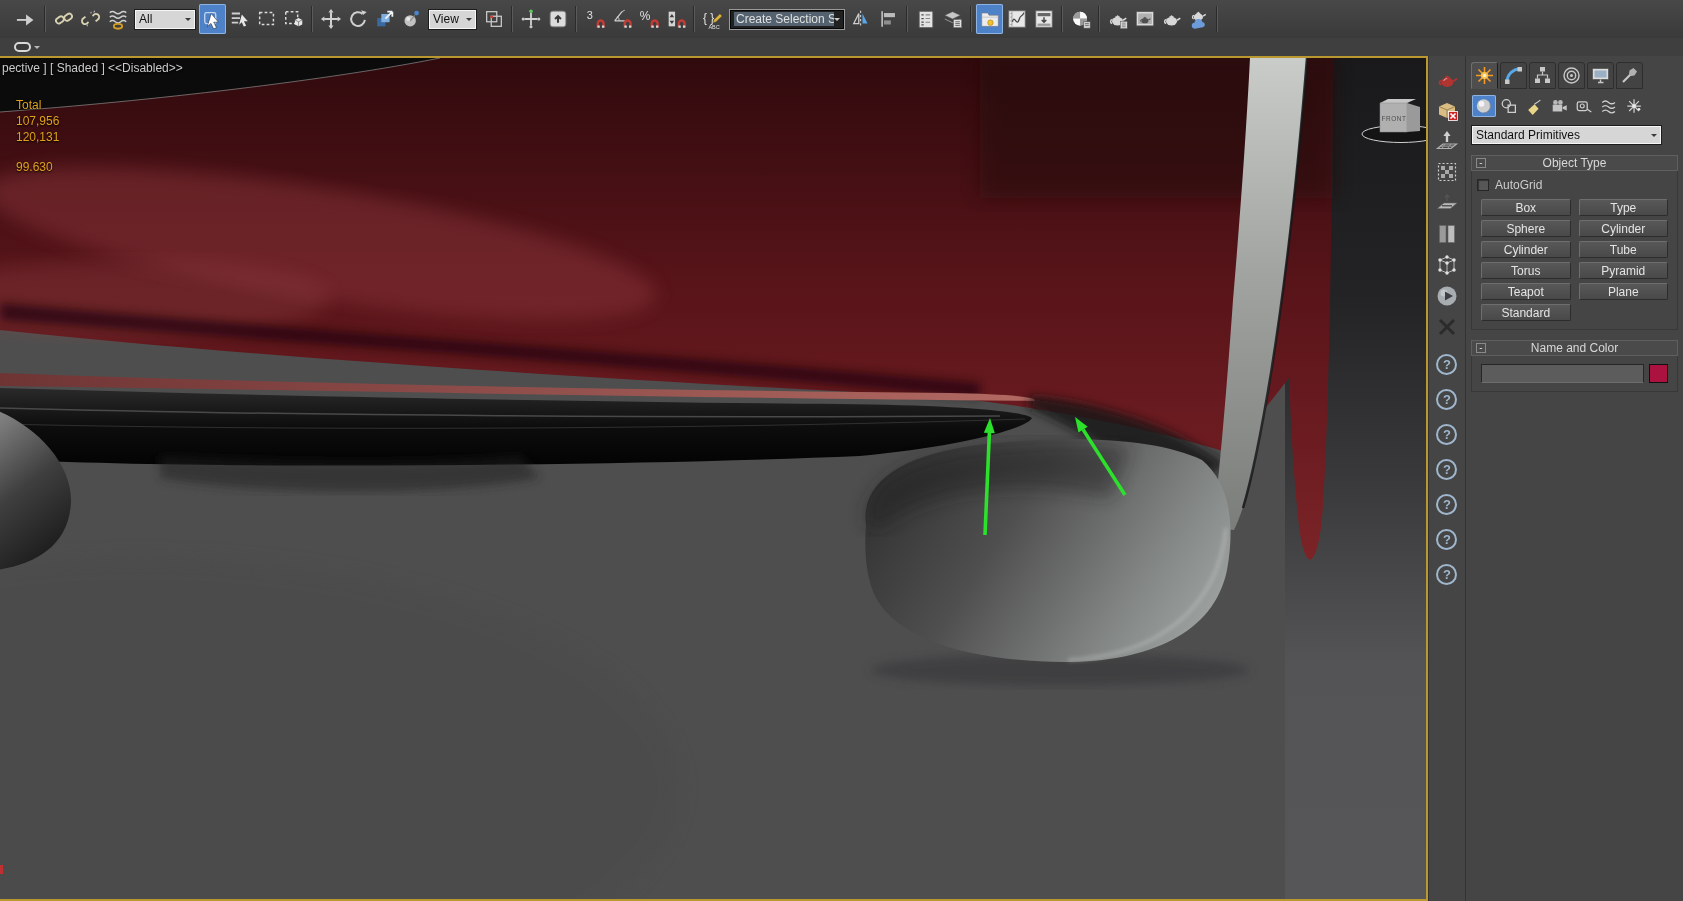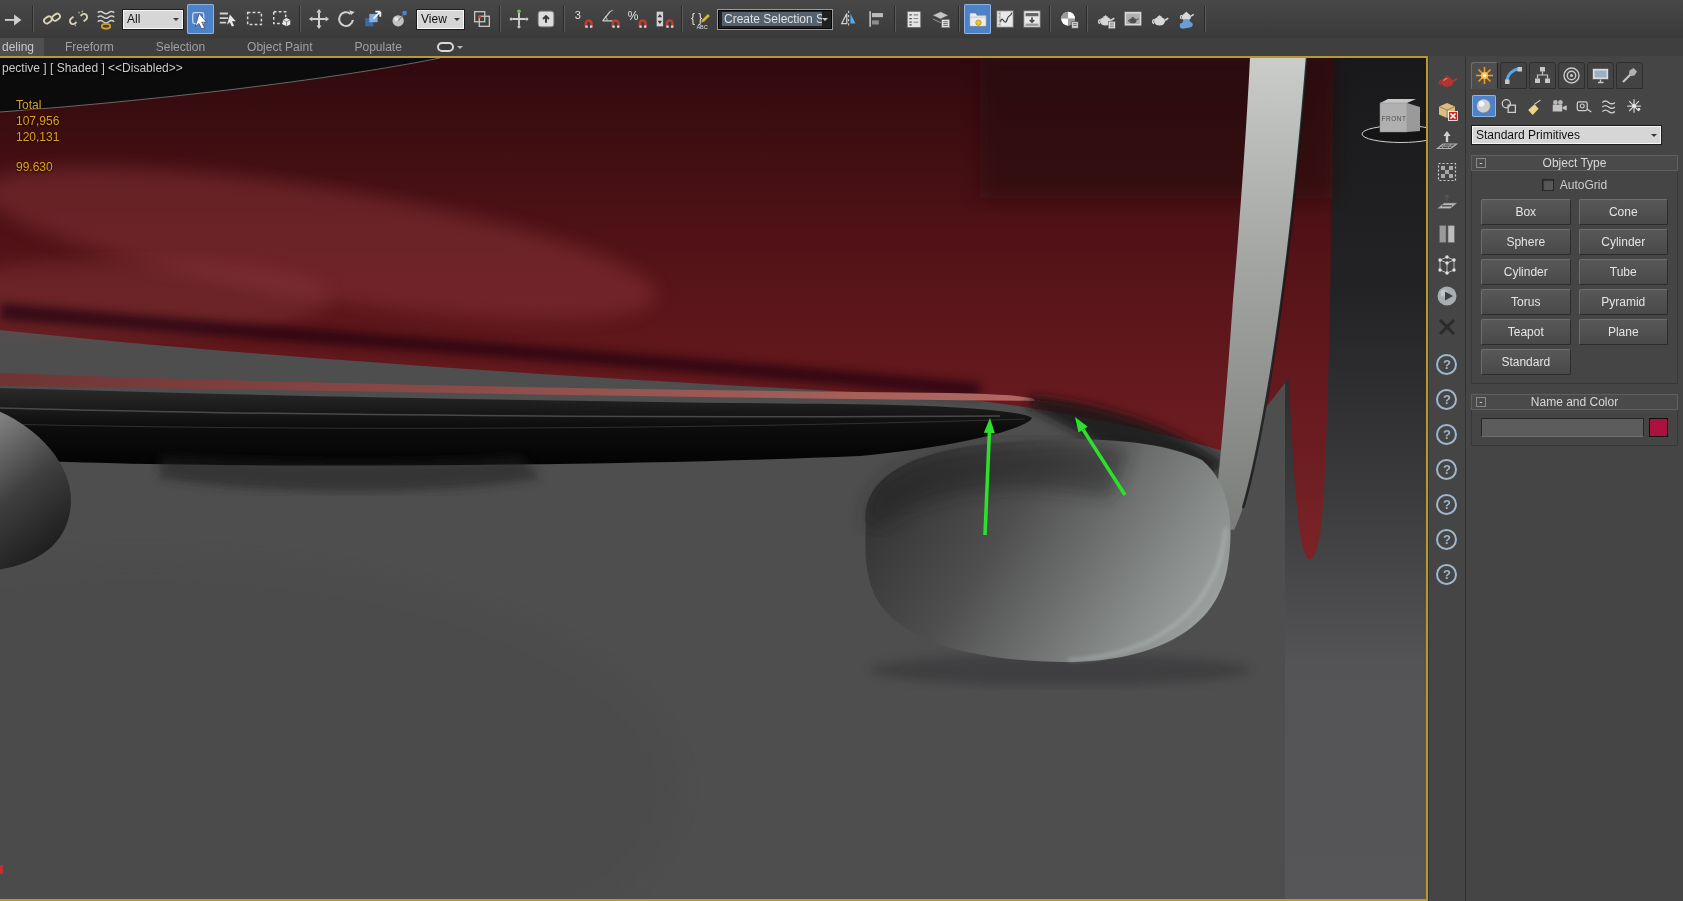--- a/index.html
+++ b/index.html
@@ -1,21 +1,21 @@
 <!DOCTYPE html>
 <html style="--accent_blue: #4e82c8; --viewport_border_yellow: #b9982f; --stats_orange: #dfa21b; --arrow_green: #2ce02c; --name_swatch_crimson: #ac1240; --toolbar_bg: #3e3e3e; --panel_bg: #454545; --viewport_bg: #4e4e4e; --combo_light_bg: #d6d6d6; --help_icon_blue: #9fb6cc; --car_red: #5c161c; --fender_grey: #9fa3a3;"><head>
 <meta charset="utf-8">
 <style>
   * { margin:0; padding:0; box-sizing:border-box; }
   html,body { width:1683px; height:901px; overflow:hidden; background:#3e3e3e;
               font-family:"Liberation Sans", sans-serif; }
   .app { width:1683px; height:901px; position:relative; }
 
   
-  .toolbar { height:38px; display:flex; align-items:center; padding-left:1px;
+  .toolbar { height:38px; display:flex; align-items:center; padding-left:13px;
              background:linear-gradient(#484848,#3a3a3a); }
   .tbtn { width:27px; height:30px; display:grid; place-items:center; border-radius:2px; flex:0 0 auto; }
   .tbtn.active { background:var(--accent_blue); box-shadow:inset 0 0 0 1px #8fb4e4; }
   .tbtn .ic svg { width:22px; height:22px; display:block; }
   .tsep { width:2px; height:26px; border-left:1px solid #2b2b2b; border-right:1px solid #5a5a5a; margin:0 4px; flex:0 0 auto; }
   .combo { height:21px; display:flex; align-items:center; background:var(--combo_light_bg);
            border:1px solid #1c1c1c; box-shadow:inset 0 0 0 1px #f6f6f6; padding:0 4px;
            font-size:12px; color:#111; margin:0 3px; flex:0 0 auto; }
   .combo .val { white-space:nowrap; overflow:hidden; }
   .combo .chev { margin-left:auto; width:0; height:0; border:3.5px solid transparent; border-top-color:#3a3a3a; transform:translateY(2px); }
@@ -66,26 +66,26 @@
   .pcat { width:24px; height:22px; display:grid; place-items:center; border-radius:2px; }
   .pcat.active { background:var(--accent_blue); box-shadow:inset 0 0 0 1px #8fb4e4; }
   .pcat svg { width:19px; height:19px; display:block; }
   .pselect { margin:8px 18px 0 0; height:20px; }
   .rollout { position:relative; margin:10px 2px 0 0; border:1px solid #383838; padding:20px 5px 8px; }
   .rhead { position:absolute; top:-1px; left:-1px; right:-1px; height:16px; background:#4a4a4a;
            border:1px solid #5f5f5f; display:flex; align-items:center; justify-content:center;
            font-size:12px; color:#d8d8d8; }
   .cbox { position:absolute; left:4px; top:2px; width:10px; height:10px; border:1px solid #8a8a8a;
           font-size:10px; line-height:8px; text-align:center; color:#d8d8d8; }
-  .autogrid { display:flex; align-items:center; justify-content:center; gap:6px;
+  .autogrid { display:flex; align-items:center; gap:6px;
               font-size:12px; color:#cccccc; margin:2px 0 7px; }
   .checkbox { width:12px; height:12px; background:#575757; border:1px solid #272727;
               box-shadow:inset 1px 1px 1px #333; }
   .obj-grid { display:grid; grid-template-columns:1fr 1fr; gap:4px 8px; padding:0 4px; }
-  .btn3d { height:26px; background:linear-gradient(#585858,#494949); border:1px solid;
+  .btn3d { height:17px; background:linear-gradient(#585858,#494949); border:1px solid;
            border-color:#6e6e6e #2c2c2c #2c2c2c #6e6e6e; border-radius:2px; color:#e4e4e4;
            font-size:12px; display:flex; align-items:center; justify-content:center; }
   .name-row { display:flex; align-items:center; gap:5px; padding:3px 4px 0; }
   .name-input { flex:1; height:19px; background:#5c5c5c; border:1px solid #262626;
                 border-bottom-color:#6e6e6e; color:#eee; font-size:12px; padding:0 3px; }
   .swatch { width:19px; height:19px; background:var(--name_swatch_crimson); border:1px solid #101010; }
 </style>
 </head>
 <body>
 
@@ -445,27 +445,20 @@
               <circle cx="11.5" cy="8.8" r=".9" fill="#d8d8d8"></circle>
             </g>
             <path d="M7.5 22.5a3.2 3.2 0 0 1-.4-6.4 4.4 4.4 0 0 1 8.6-.9 3 3 0 0 1 .4 5.9z" fill="#6b9bd8"></path>
           </svg>
         </span>
       </div>
       <div class="tsep"></div>
     </div>
 
   <div class="ribbon-row">
-    <div class="rtabs" style="display:flex;">
-        <div class="rtab active">deling</div>
-        <div class="rtab">Freeform</div>
-        <div class="rtab">Selection</div>
-        <div class="rtab">Object Paint</div>
-        <div class="rtab">Populate</div>
-      </div>
     <div class="ribbon-min">
       <span class="pill"></span>
       <span class="caret"></span>
     </div>
   </div>
 
   <div class="main">
     <div class="viewport">
       <svg class="scene" width="1457" height="841" viewBox="0 0 1457 841">
         <defs>
@@ -795,21 +788,21 @@
         <div class="rhead">
           <span class="cbox">-</span>
           <span>Object Type</span>
         </div>
         <div class="autogrid">
           <span class="checkbox"></span>
           <span>AutoGrid</span>
         </div>
         <div class="obj-grid">
             <div class="btn3d">Box</div>
-            <div class="btn3d">Cone</div>
+            <div class="btn3d">Type</div>
             <div class="btn3d">Sphere</div>
             <div class="btn3d">Cylinder</div>
             <div class="btn3d">Cylinder</div>
             <div class="btn3d">Tube</div>
             <div class="btn3d">Torus</div>
             <div class="btn3d">Pyramid</div>
             <div class="btn3d">Teapot</div>
             <div class="btn3d">Plane</div>
             <div class="btn3d">Standard</div>
           </div>

